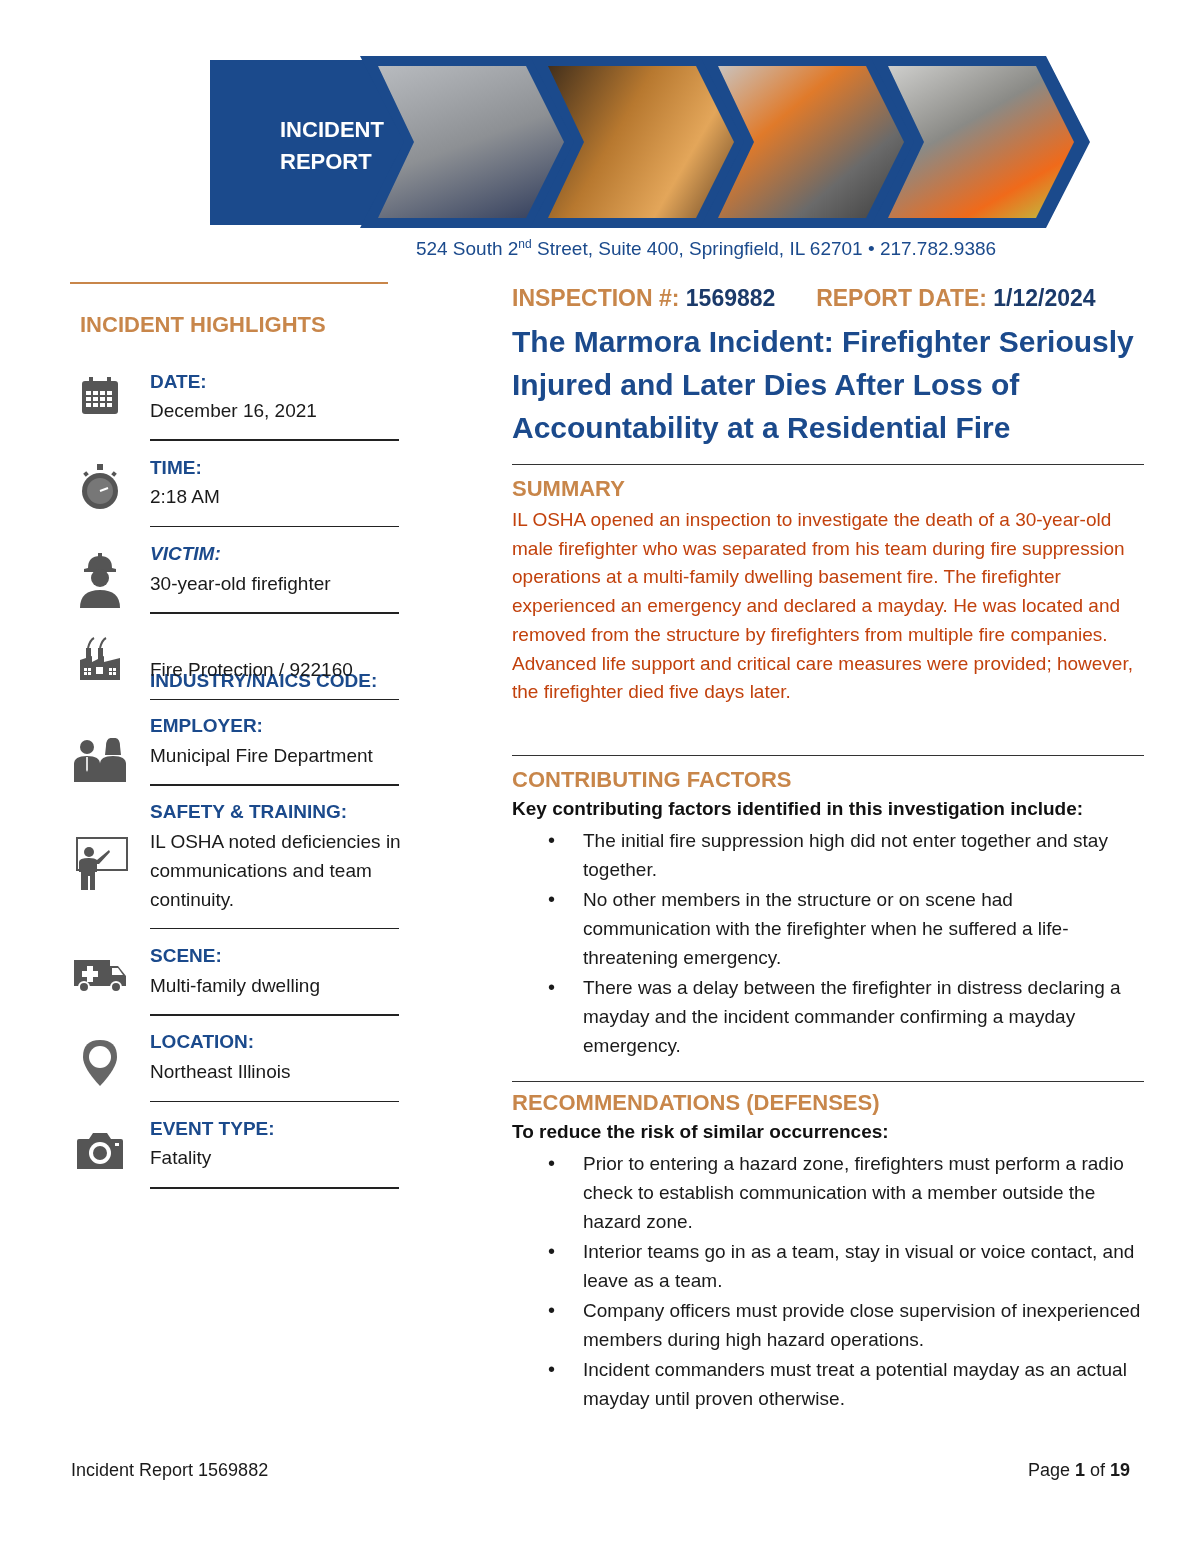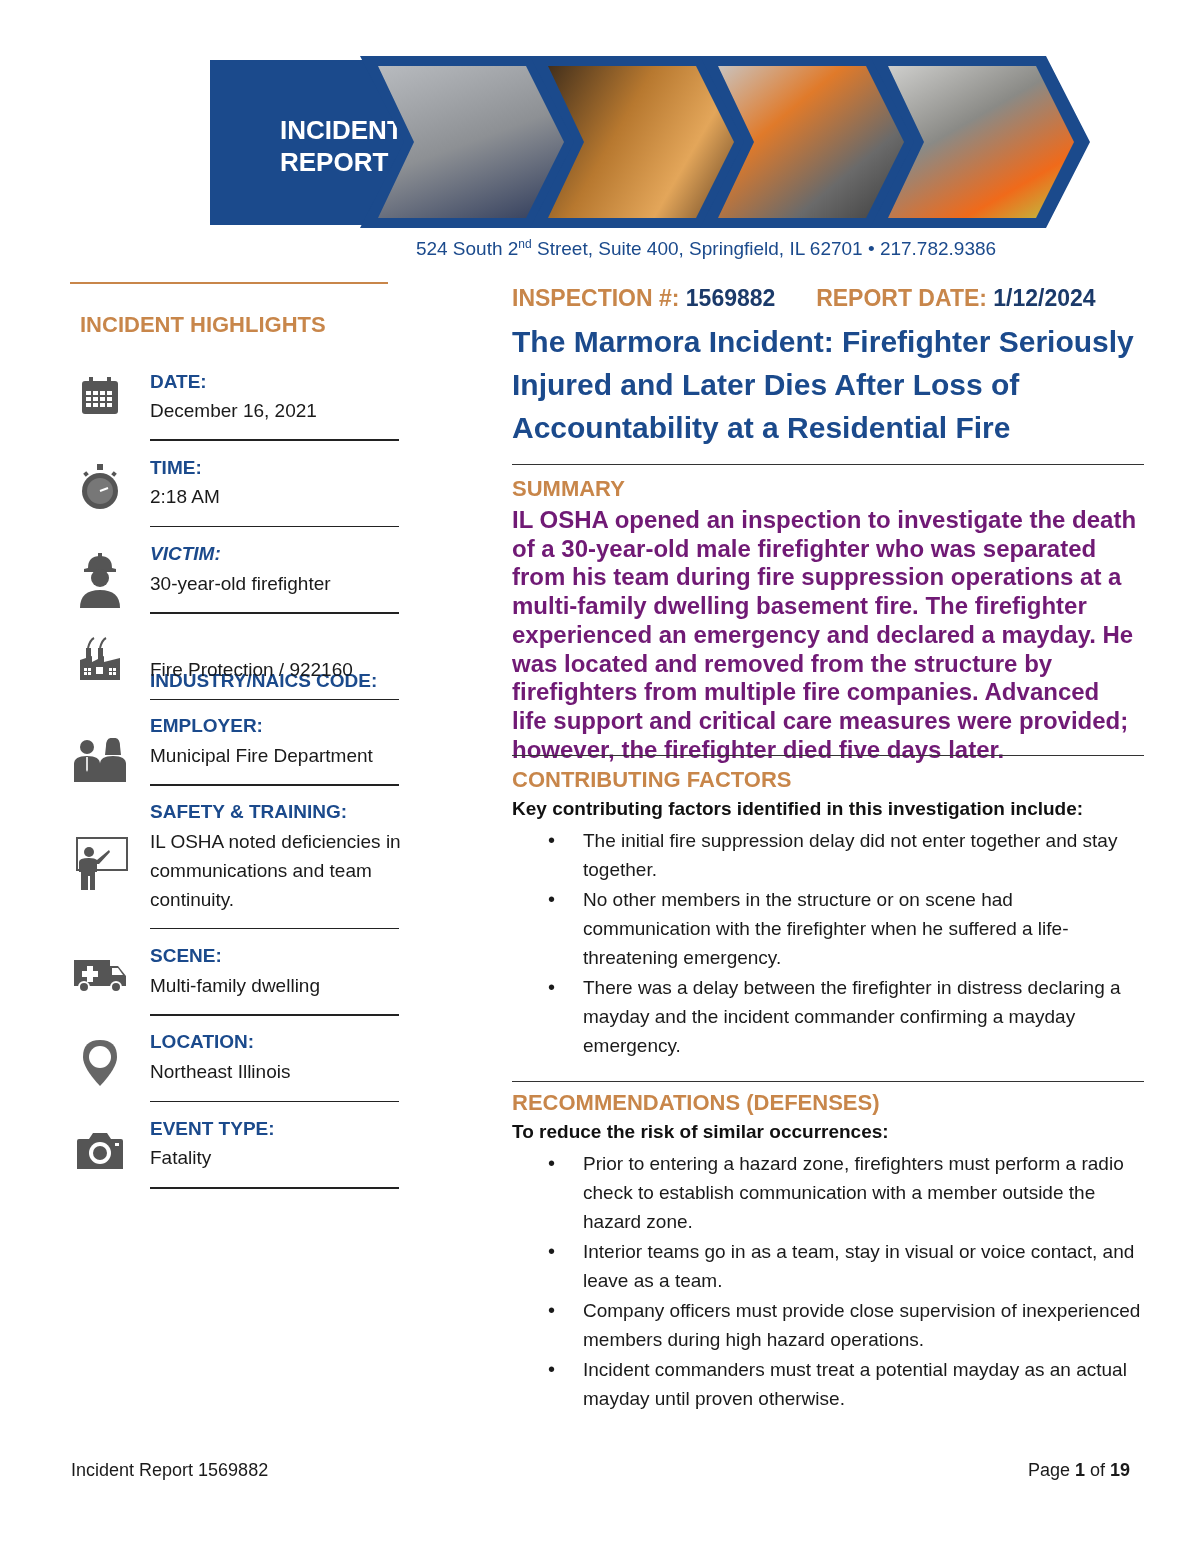--- a/index.html
+++ b/index.html
@@ -5,21 +5,21 @@
   * { box-sizing: border-box; margin: 0; padding: 0; }
   body { width: 1200px; height: 1554px; background: #ffffff; font-family: "Liberation Sans", sans-serif; color: #1a1a1a; position: relative; overflow: hidden; }
 
   
   .banner { position: absolute; left: 60px; top: 36px; width: 1060px; height: 210px; }
   .banner-bar { position: absolute; left: 150px; top: 24px; width: 240px; height: 165px; background: #1b4a8c; clip-path: polygon(0 0, 82% 0, 100% 50%, 82% 100%, 0 100%); }
   .logo-ring { position: absolute; left: 6px; top: 2px; width: 200px; height: 200px; border-radius: 50%; border: 18px solid #f08a2c; background: #ffffff; overflow: hidden; }
   .logo-state { position: absolute; left: 48px; top: 10px; width: 80px; height: 150px; background: #7a9bd3; clip-path: polygon(10% 0, 70% 0, 80% 15%, 90% 40%, 100% 60%, 88% 80%, 70% 100%, 50% 95%, 30% 80%, 15% 55%, 0 35%, 5% 10%); }
   .logo-illinois { position: absolute; left: 20px; top: 30px; width: 150px; text-align: center; color: #1b4a8c; font-family: "Liberation Sans", sans-serif; font-size: 30px; letter-spacing: -1px; font-stretch: condensed; transform: scaleX(0.85); }
   .logo-osha { position: absolute; left: 10px; top: 60px; width: 170px; text-align: center; color: #1b4a8c; font-family: "Liberation Sans", sans-serif; font-weight: bold; font-size: 72px; letter-spacing: -4px; line-height: 1; transform: scaleX(0.75); }
-  .banner-title { position: absolute; left: 220px; top: 78px; color: #ffffff; font-weight: bold; font-size: 26px; line-height: 32px; }
+  .banner-title { position: absolute; left: 220px; top: 78px; color: #ffffff; font-weight: bold; font-size: 22px; line-height: 32px; }
   .chevron { position: absolute; top: 20px; width: 220px; height: 172px; background: #1b4a8c; clip-path: polygon(0 0, 80% 0, 100% 50%, 80% 100%, 0 100%, 20% 50%); }
   .chevron-inner { position: absolute; top: 10px; left: 10px; right: 10px; bottom: 10px; clip-path: polygon(4% 0, 78% 0, 97% 50%, 78% 100%, 4% 100%, 22% 50%); }
   .c1 { left: 300px; } .c1 .chevron-inner { background: linear-gradient(160deg, #b9bcc0 0%, #8d9094 50%, #2e3a5a 100%); }
   .c2 { left: 470px; } .c2 .chevron-inner { background: linear-gradient(120deg, #3a2a1a 0%, #b7782f 40%, #e3a65a 70%, #5a3a1e 100%); }
   .c3 { left: 640px; } .c3 .chevron-inner { background: linear-gradient(140deg, #c8c8c8 0%, #e07a2a 35%, #6a6a6a 70%, #3a3a3a 100%); }
   .c4 { left: 810px; } .c4 .chevron-inner { background: linear-gradient(150deg, #d2d2d0 0%, #8a8a86 40%, #f06a1a 75%, #b3d24a 100%); }
 
   .address { position: absolute; left: 0; top: 237px; width: 1412px; text-align: center; color: #1b4a8c; font-size: 19px; }
   .address sup { font-size: 12px; }
 
@@ -33,21 +33,21 @@
   .hl-rule { position: absolute; left: 80px; width: 249px; height: 2px; background: #222; }
 
   
   .meta-line { position: absolute; left: 512px; top: 285px; font-size: 23px; font-weight: bold; white-space: nowrap; }
   .meta-key { color: #c8864a; }
   .meta-val { color: #1b3a6a; }
   .meta-gap { display: inline-block; width: 28px; }
   .main-title { position: absolute; left: 512px; top: 320px; width: 640px; color: #1b4a8c; font-weight: bold; font-size: 30px; line-height: 43px; }
   .rule { position: absolute; left: 512px; width: 632px; height: 1px; background: #333; }
   .section-h { position: absolute; left: 512px; color: #c8864a; font-weight: bold; font-size: 22px; }
-  .para { position: absolute; left: 512px; width: 625px; font-size: 24px; line-height: 28.7px; color: #701a75; font-weight: bold; }
+  .para { position: absolute; left: 512px; width: 625px; font-size: 19px; line-height: 28.7px; color: #c2410c; }
   .intro { position: absolute; left: 512px; font-weight: bold; font-size: 19px; color: #111; }
   .bullets { position: absolute; left: 512px; width: 630px; list-style: none; font-size: 19px; line-height: 29px; }
   .bullets li { position: relative; padding-left: 71px; margin-bottom: 1px; }
   .bullets li::before { content: "\2022"; position: absolute; left: 36px; top: 0; font-size: 20px; }
 
   .footer-left { position: absolute; left: 71px; top: 1460px; font-size: 18px; }
   .footer-right { position: absolute; right: 70px; top: 1460px; font-size: 18px; }
   .footer-right b { font-weight: bold; }
 </style>
 </head>
@@ -243,21 +243,21 @@
 <h1 class="main-title">The Marmora Incident: Firefighter Seriously Injured and Later Dies After Loss of Accountability at a Residential Fire</h1>
 <div class="rule" style="top:464px;"></div>
 
 <h2 class="section-h" style="top:476px;">SUMMARY</h2>
 <p class="para" style="top:506px;">IL OSHA opened an inspection to investigate the death of a 30-year-old male firefighter who was separated from his team during fire suppression operations at a multi-family dwelling basement fire. The firefighter experienced an emergency and declared a mayday. He was located and removed from the structure by firefighters from multiple fire companies. Advanced life support and critical care measures were provided; however, the firefighter died five days later.</p>
 <div class="rule" style="top:755px;"></div>
 
 <h2 class="section-h" style="top:767px;">CONTRIBUTING FACTORS</h2>
 <div class="intro" style="top:798px;">Key contributing factors identified in this investigation include:</div>
 <ul class="bullets" style="top:826px;">
-  <li>The initial fire suppression delay did not enter together and stay together.</li>
+  <li>The initial fire suppression high did not enter together and stay together.</li>
   <li>No other members in the structure or on scene had communication with the firefighter when he suffered a life-threatening emergency.</li>
   <li>There was a delay between the firefighter in distress declaring a mayday and the incident commander confirming a mayday emergency.</li>
 </ul>
 <div class="rule" style="top:1081px;"></div>
 
 <h2 class="section-h" style="top:1090px;">RECOMMENDATIONS (DEFENSES)</h2>
 <div class="intro" style="top:1121px;">To reduce the risk of similar occurrences:</div>
 <ul class="bullets" style="top:1149px;">
   <li>Prior to entering a hazard zone, firefighters must perform a radio check to establish communication with a member outside the hazard zone.</li>
   <li>Interior teams go in as a team, stay in visual or voice contact, and leave as a team.</li>

